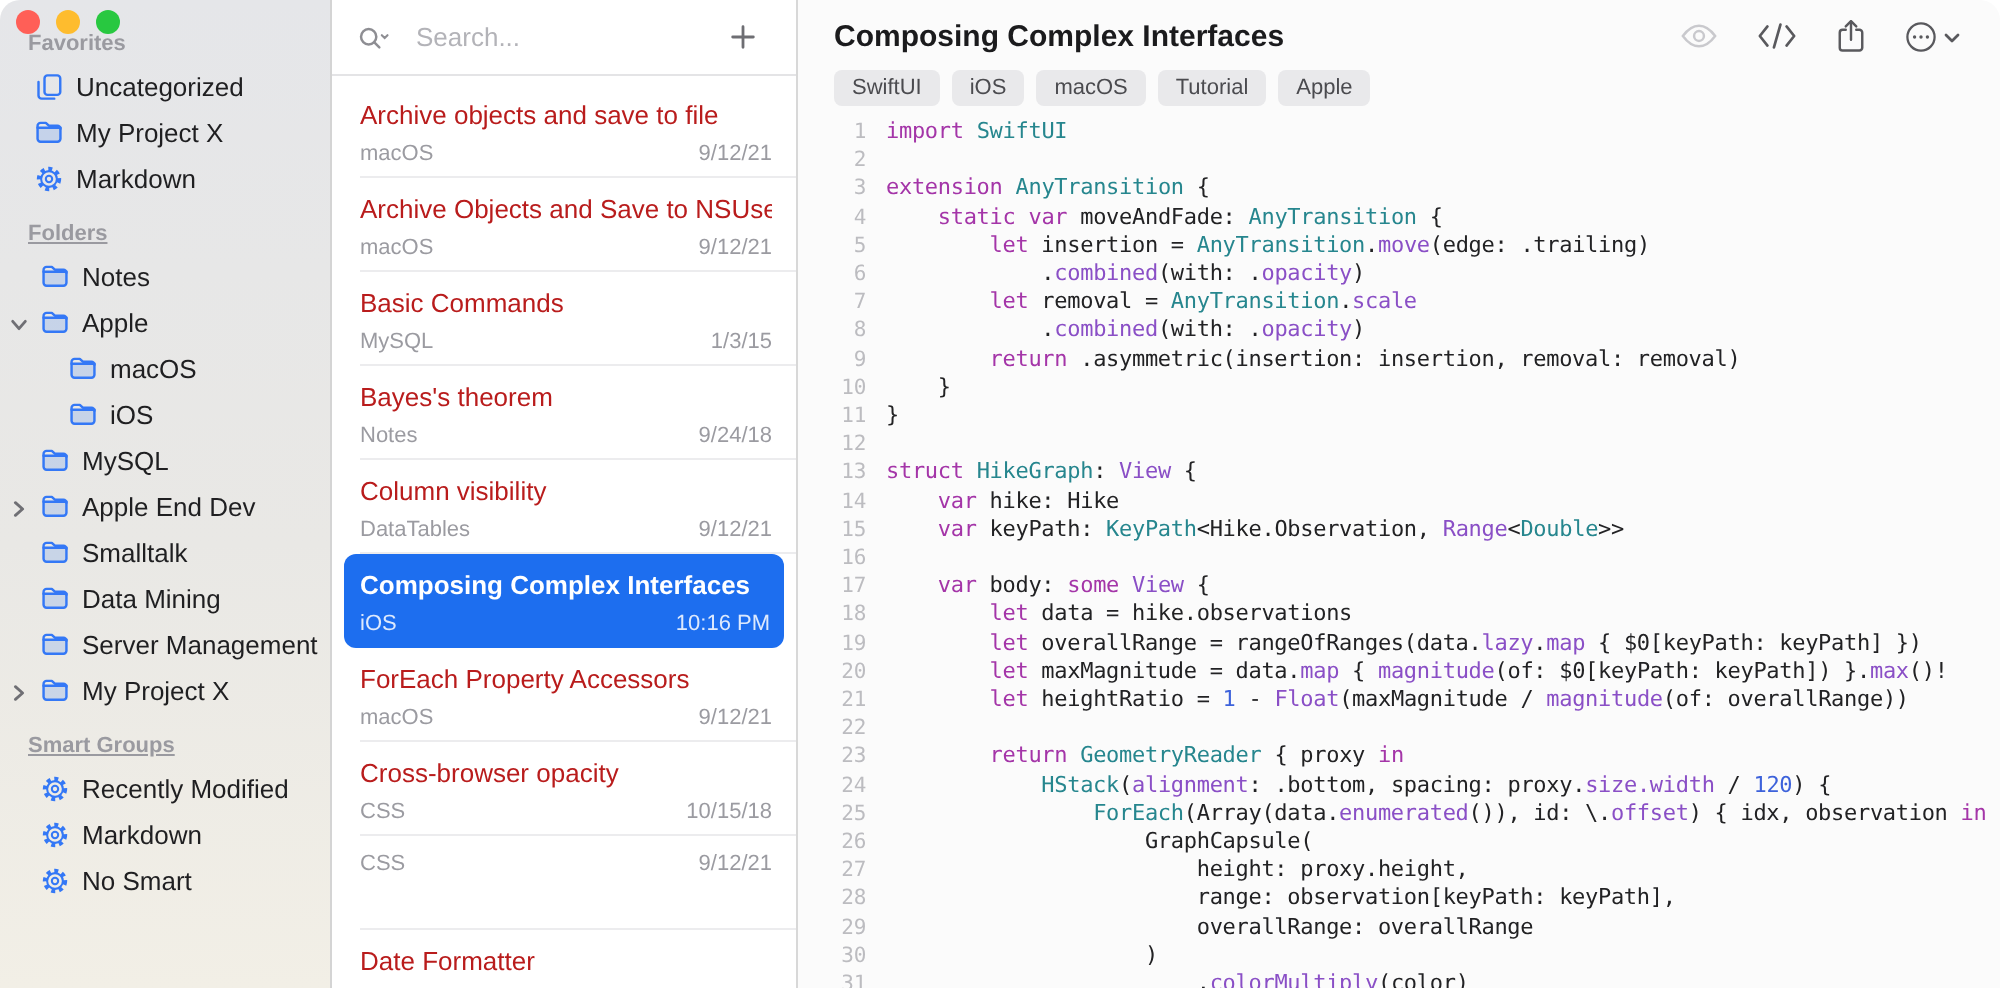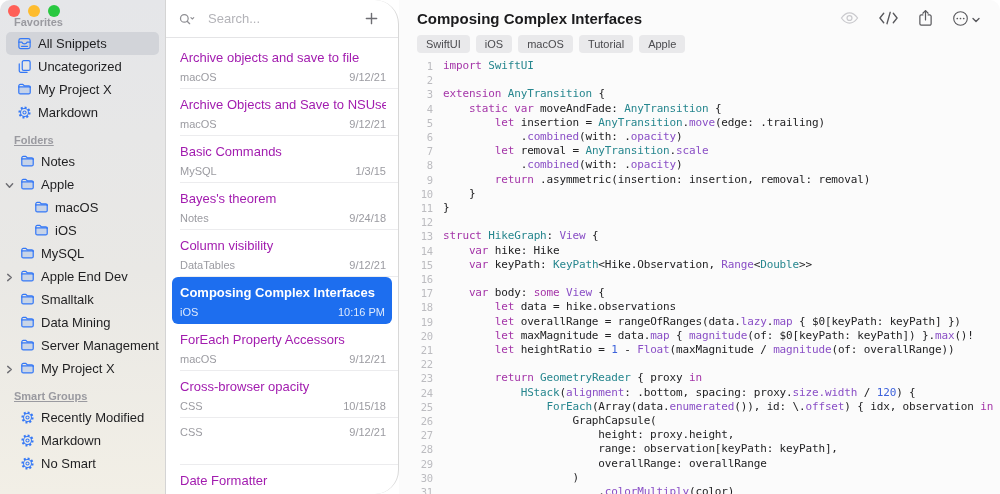--- a/index.html
+++ b/index.html
@@ -21,31 +21,31 @@
   .srow.fold { padding-left:13px; }
   .srow.indent { padding-left:27px; }
   .srow.selected { background:#d2d4d9; }
   .icn { width:16px; height:16px; display:inline-flex; align-items:center; justify-content:center; margin-right:6px; flex:none; }
   .slabel { white-space:nowrap; overflow:hidden; }
   .expander { position:absolute; left:-1px; top:7px; width:10px; height:10px; display:flex; align-items:center; }
   .expander.down svg { transform:rotate(90deg); }
 
   
   .listpane { width:233px; flex:none; background:#fff; border-right:1px solid #d8d8d8;
-    display:flex; flex-direction:column; overflow:hidden;border-radius:24px; }
+    display:flex; flex-direction:column; overflow:hidden; }
   .searchbar { height:38px; flex:none; display:flex; align-items:center; gap:7px;
     padding:0 13px; border-bottom:1px solid #e4e4e6; }
   .search-input { flex:1; border:none; outline:none; background:transparent; font-size:13px; color:#333;
     font-family:inherit; min-width:0; }
   .search-input::placeholder { color:#b3b3b8; }
   .plusbtn { flex:none; display:flex; align-items:center; cursor:default; }
   .items { flex:1; overflow:hidden; padding-top:4px; }
   .item { height:47px; padding:8px 12px 0 14px; position:relative; }
   .item::after { content:""; position:absolute; left:14px; right:0; bottom:0; height:1px; background:#ececee; }
-  .item .ititle { font-size:13px; color:#a21caf; white-space:nowrap; overflow:hidden; margin-bottom:6px; }
+  .item .ititle { font-size:13px; color:#b91c1c; white-space:nowrap; overflow:hidden; margin-bottom:6px; }
   .item .isub { display:flex; justify-content:space-between; font-size:11px; color:#9b9ba1; }
   .item.selected { background:#1d6eef; border-radius:6px; margin:0 6px; padding-left:8px; padding-right:7px; }
   .item.selected::after { display:none; }
   .item.selected .ititle { color:#fff; font-weight:700; }
   .item.selected .isub { color:rgba(255,255,255,.85); }
 
   
   .detail { flex:1; background:#fbfbfb; display:flex; flex-direction:column; overflow:hidden; }
   .dheader { padding:9px 20px 0 18px; flex:none; }
   .dtitle-row { display:flex; align-items:center; justify-content:space-between; }
@@ -72,30 +72,20 @@
 <div class="app">
 
   <div class="sidebar">
     <div class="traffic">
       <div class="dot red"></div>
       <div class="dot yellow"></div>
       <div class="dot green"></div>
     </div>
     <div>
         <div class="section-label">Favorites</div>
-        <div class="srow selected">
-          <span class="icn">
-            <svg width="15" height="15" viewBox="0 0 16 16" fill="none" stroke="#3478f6" stroke-width="1.3" stroke-linecap="round" stroke-linejoin="round">
-              <rect x="2" y="2.8" width="12" height="10.6" rx="2"></rect>
-              <path d="M2 6.6h3.3c.4 1.1 1.4 1.7 2.7 1.7s2.3-.6 2.7-1.7H14"></path>
-              <path d="M4.8 11h6.4"></path>
-            </svg>
-          </span>
-          <span class="slabel">All Snippets</span>
-        </div>
         <div class="srow">
           <span class="icn">
             <svg width="15" height="15" viewBox="0 0 16 16" fill="none" stroke="#3478f6" stroke-width="1.3" stroke-linecap="round" stroke-linejoin="round">
               <rect x="5.6" y="1.8" width="8.4" height="10.4" rx="1.6"></rect>
               <path d="M10.8 14.2H4.1a1.7 1.7 0 0 1-1.7-1.7V5.3"></path>
             </svg>
           </span>
           <span class="slabel">Uncategorized</span>
         </div>
         <div class="srow">

